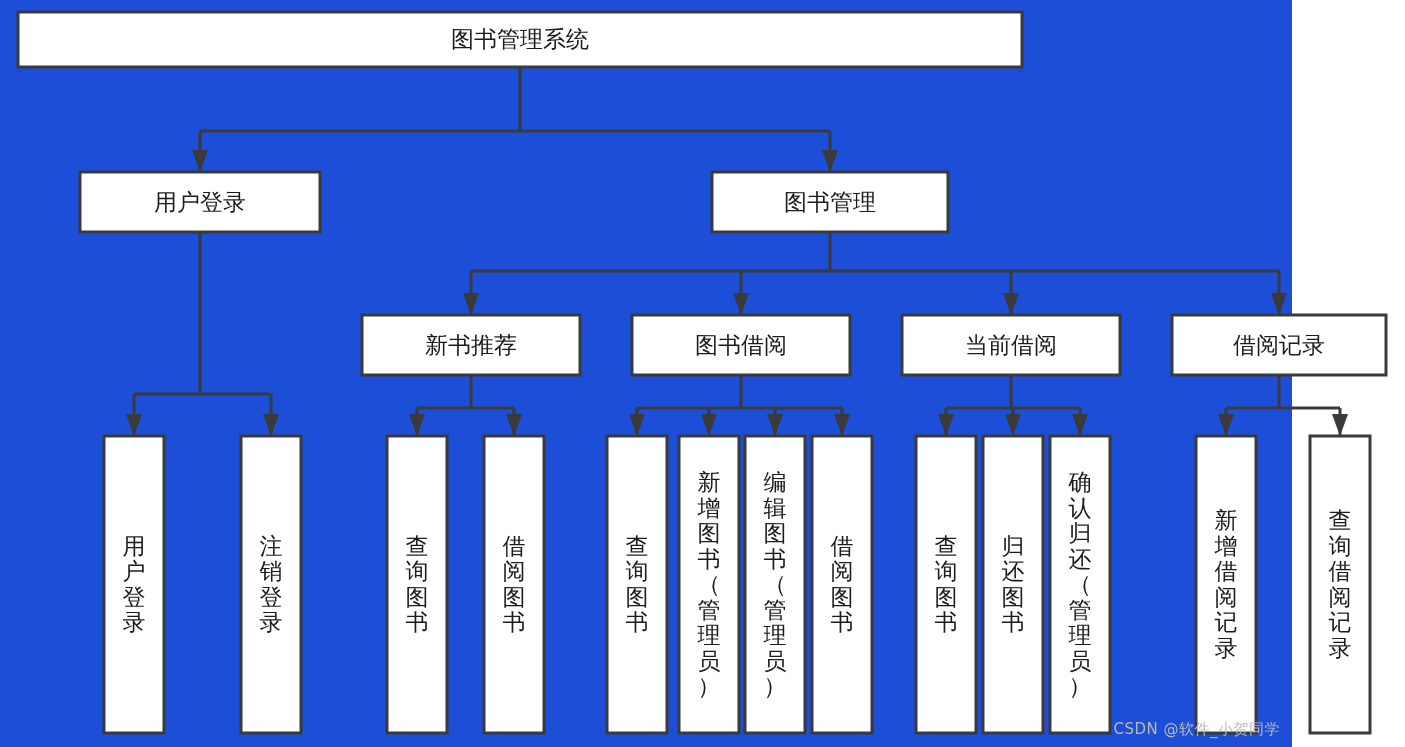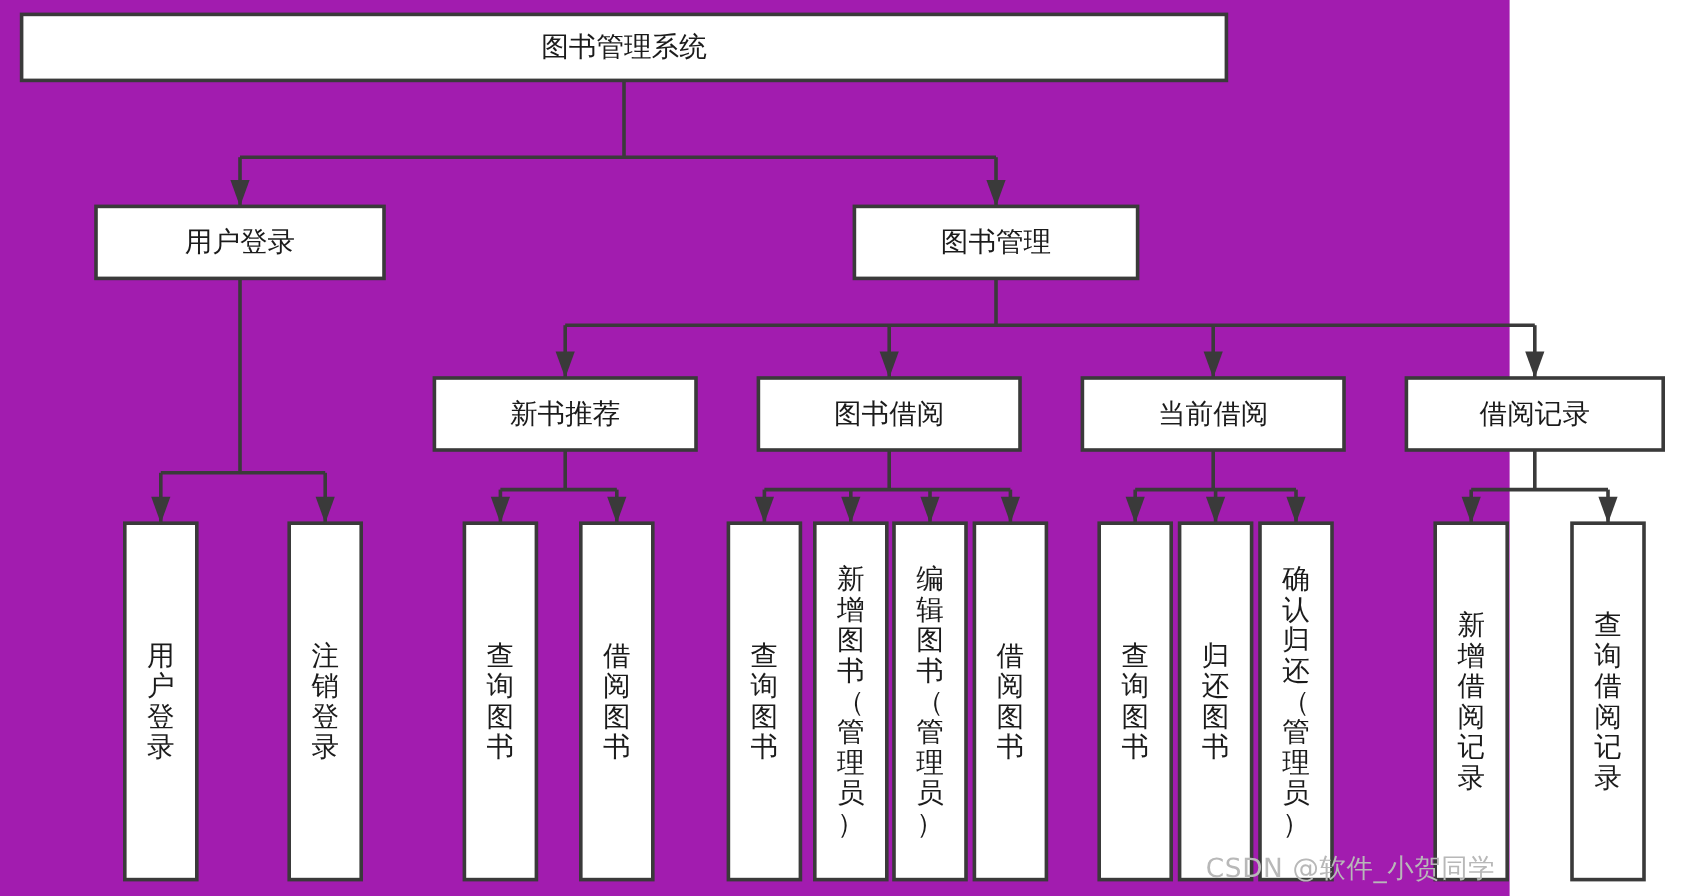--- a/index.html
+++ b/index.html
@@ -10,21 +10,22 @@
   body {
     width: 1405px;
     height: 747px;
     font-family: "DejaVu Sans", "Liberation Sans", sans-serif;
     overflow: hidden;
   }
   #diagram-root {
     position: relative;
     width: 1258px;
     height: 747px;
-    background: #a21caf;
+    background: #1d4ed8;
+    padding-left: 34px;
   }
   svg.tree-canvas {
     position: absolute;
     top: 0;
     left: 0;
     width: 1405px;
     height: 747px;
     display: block;
   }
   .node-box {
@@ -53,21 +54,21 @@
     fill: #1b1b1b;
     font-family: "DejaVu Sans", "Liberation Sans", sans-serif;
     font-size: 23px;
     text-anchor: middle;
   }
   .watermark-text {
     position: absolute;
     right: 12px;
     bottom: 8px;
     font-family: "DejaVu Sans", "Liberation Sans", sans-serif;
-    font-size: 22px;
+    font-size: 15px;
     color: #b8b8b8;
     letter-spacing: 0.5px;
     white-space: nowrap;
     pointer-events: none;
   }
 </style>
 </head>
 <body>
 
 <div id="diagram-root">

